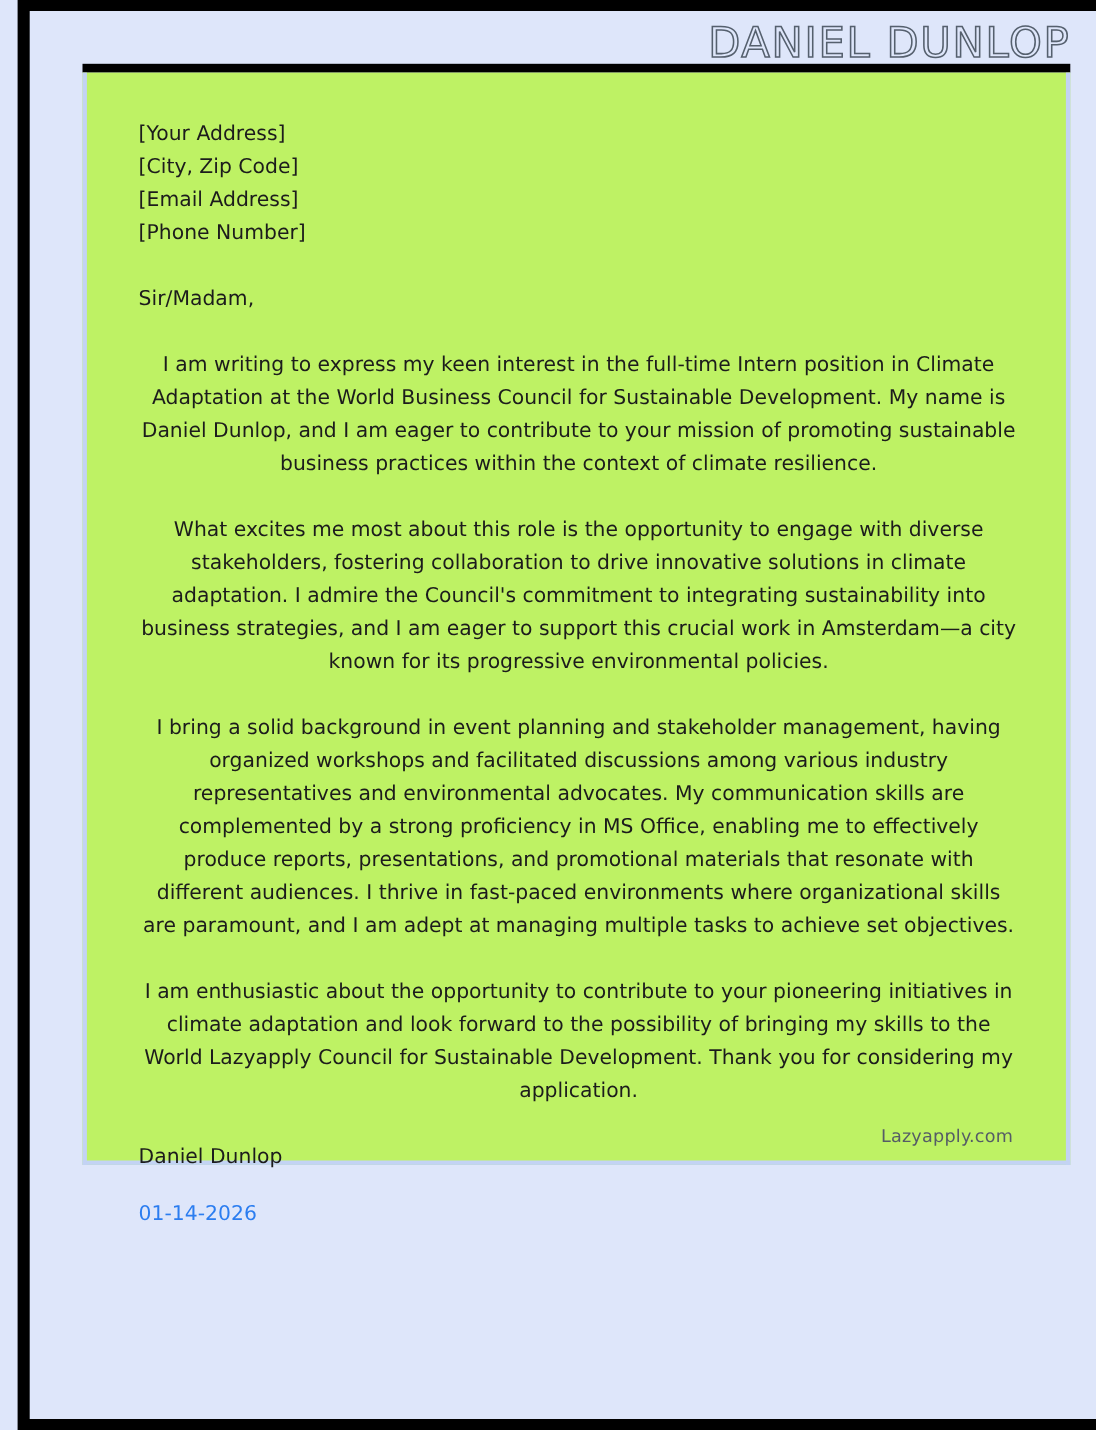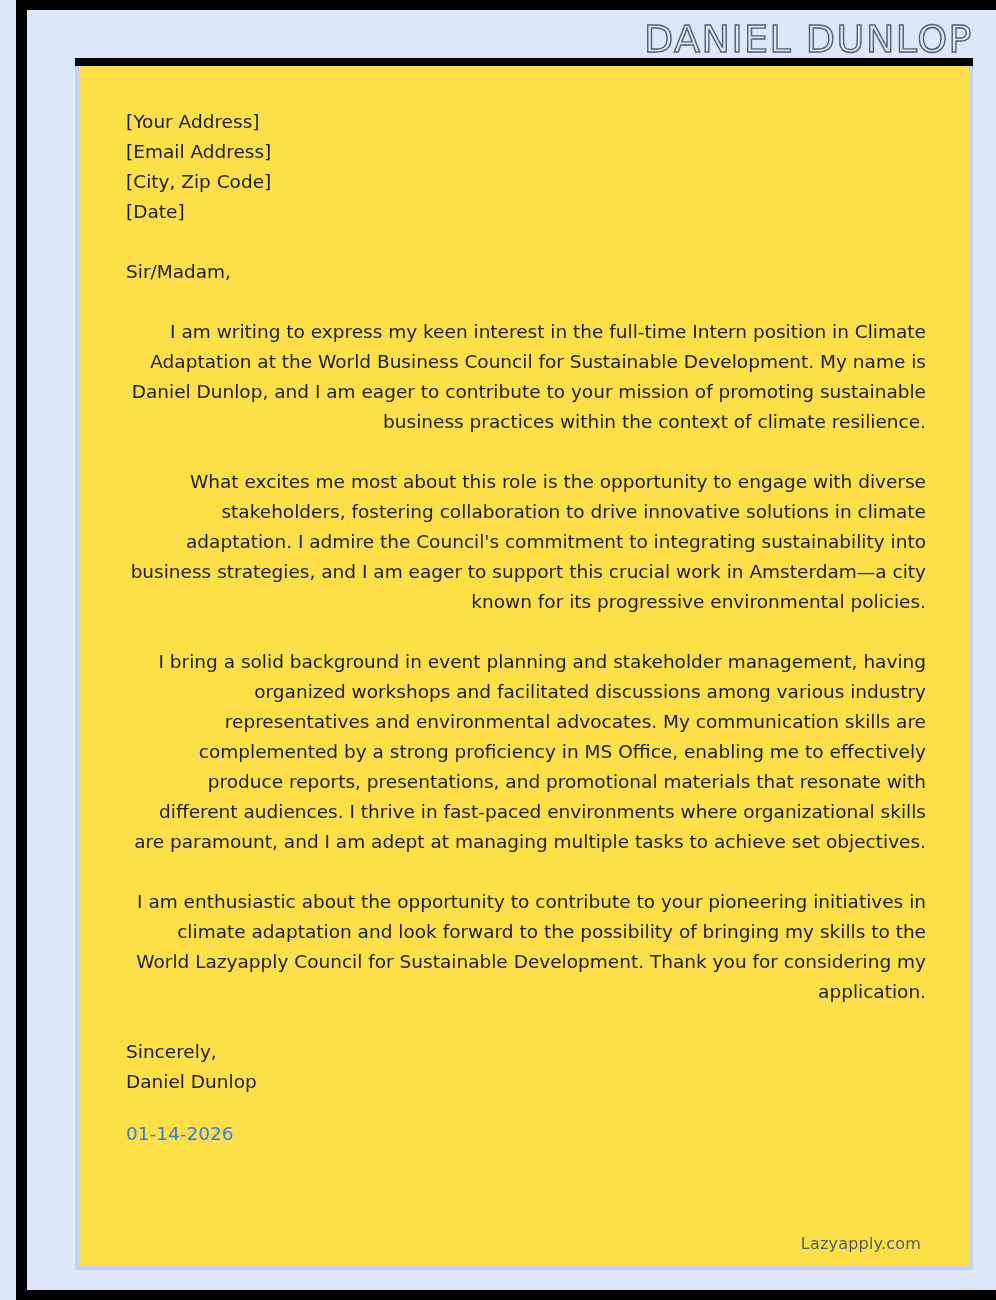--- a/index.html
+++ b/index.html
@@ -65,23 +65,23 @@
     height: 8px;
     background: #000000;
   }
 
   
   .letter-card {
     position: absolute;
     left: 48px;
     top: 56px;
     width: 898px;
-    height: 1204px;
+    height: 993px;
     box-sizing: border-box;
-    background: #fde047;
+    background: #bef264;
     border-left: 4px solid #c3d3f4;
     border-right: 4px solid #c3d3f4;
     border-bottom: 4px solid #c3d3f4;
   }
 
   .letter-body {
     position: absolute;
     left: 47px;
     top: 41px;
     width: 800px;
@@ -98,21 +98,21 @@
   .addr-block {
     margin-bottom: 30px;
   }
 
   .salutation {
     margin-bottom: 30px;
   }
 
   .para {
     margin-bottom: 30px;
-    text-align: right;
+    text-align: center;
   }
 
   .sign-block {
     margin-top: 0;
   }
 
   .date-stamp {
     font-size: 18.5px;
     line-height: 30px;
     color: #2b7df0;
@@ -139,34 +139,33 @@
   </div>
 
   <div class="header-rule"></div>
 
   <div class="letter-card">
 
     <div class="letter-body">
 
       <div class="addr-block">
         <div class="addr-line">[Your Address]</div>
+        <div class="addr-line">[City, Zip Code]</div>
         <div class="addr-line">[Email Address]</div>
-        <div class="addr-line">[City, Zip Code]</div>
-        <div class="addr-line">[Date]</div>
+        <div class="addr-line">[Phone Number]</div>
       </div>
 
       <div class="salutation">Sir/Madam,</div>
 
       <p class="para">I am writing to express my keen interest in the full-time Intern position in Climate Adaptation at the World Business Council for Sustainable Development. My name is Daniel Dunlop, and I am eager to contribute to your mission of promoting sustainable business practices within the context of climate resilience.</p>
       <p class="para">What excites me most about this role is the opportunity to engage with diverse stakeholders, fostering collaboration to drive innovative solutions in climate adaptation. I admire the Council's commitment to integrating sustainability into business strategies, and I am eager to support this crucial work in Amsterdam—a city known for its progressive environmental policies.</p>
       <p class="para">I bring a solid background in event planning and stakeholder management, having organized workshops and facilitated discussions among various industry representatives and environmental advocates. My communication skills are complemented by a strong proficiency in MS Office, enabling me to effectively produce reports, presentations, and promotional materials that resonate with different audiences. I thrive in fast-paced environments where organizational skills are paramount, and I am adept at managing multiple tasks to achieve set objectives.</p>
       <p class="para">I am enthusiastic about the opportunity to contribute to your pioneering initiatives in climate adaptation and look forward to the possibility of bringing my skills to the World Lazyapply Council for Sustainable Development. Thank you for considering my application.</p>
 
       <div class="sign-block">
-        <div class="sign-line">Sincerely,</div>
         <div class="sign-line">Daniel Dunlop</div>
         <div class="date-stamp">01-14-2026</div>
       </div>
 
     </div>
 
     <div class="footer-brand">Lazyapply.com</div>
 
   </div>
 

